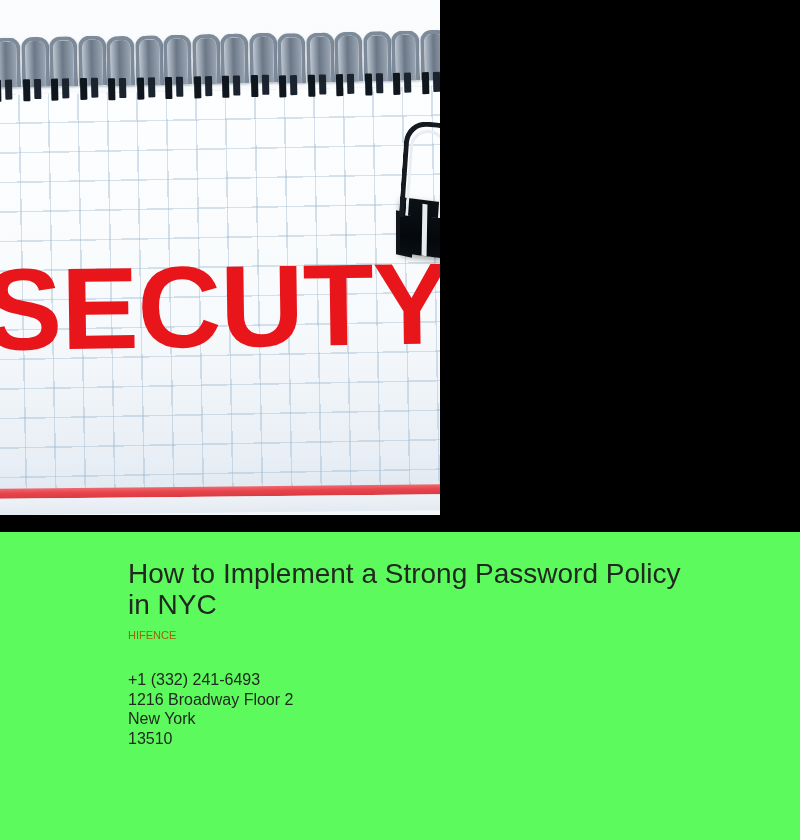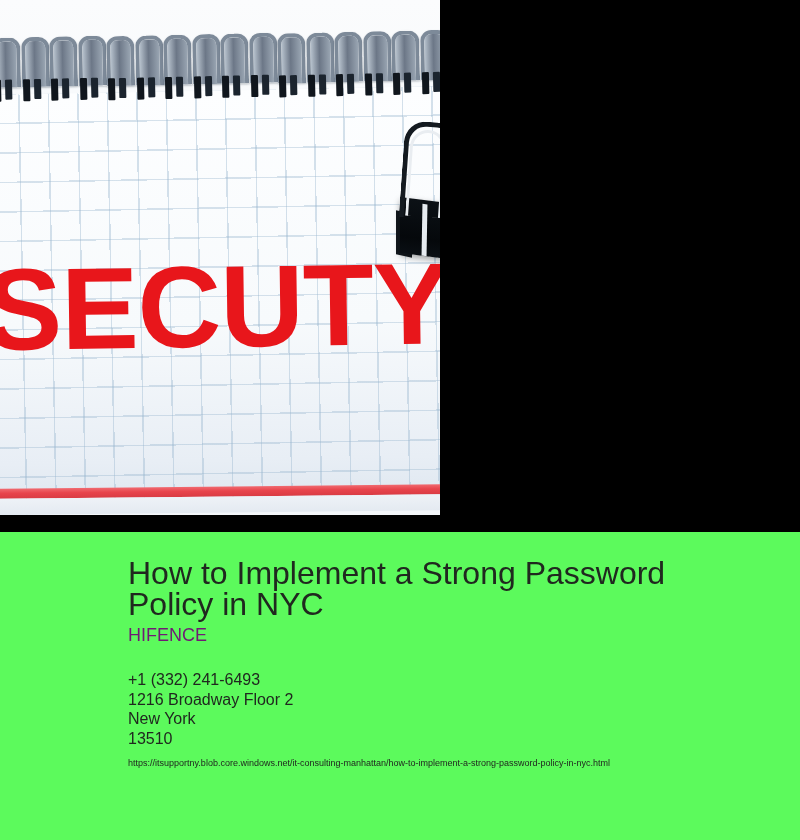--- a/index.html
+++ b/index.html
@@ -230,34 +230,34 @@
   .panel-inner {
     position: absolute;
     left: 128px;
     top: 26px;
     width: 640px;
   }
 
   .post-title {
     margin: 0;
     font-family: "Liberation Sans", sans-serif;
-    font-size: 32px;
+    font-size: 28px;
     font-weight: 400;
     line-height: 31px;
     color: #20281f;
     max-width: 560px;
   }
 
   .brand {
     margin: 6px 0 0 0;
     font-family: "Liberation Sans", sans-serif;
-    font-size: 18px;
+    font-size: 11px;
     font-weight: 400;
     line-height: 18px;
-    color: #701a75;
+    color: #a16207;
   }
 
   .contact-block {
     margin-top: 26px;
   }
   .contact-line {
     font-family: "Liberation Sans", sans-serif;
     font-size: 16px;
     line-height: 19.5px;
     color: #20281f;
@@ -400,18 +400,17 @@
 
       <div class="brand">HIFENCE</div>
 
       <div class="contact-block">
         <div class="contact-line">+1 (332) 241-6493</div>
         <div class="contact-line">1216 Broadway Floor 2</div>
         <div class="contact-line">New York</div>
         <div class="contact-line">13510</div>
       </div>
 
-      <div class="source-url">https://itsupportny.blob.core.windows.net/it-consulting-manhattan/how-to-implement-a-strong-password-policy-in-nyc.html</div>
 
     </div>
   </div>
 
 </div>
 
 </body></html>

